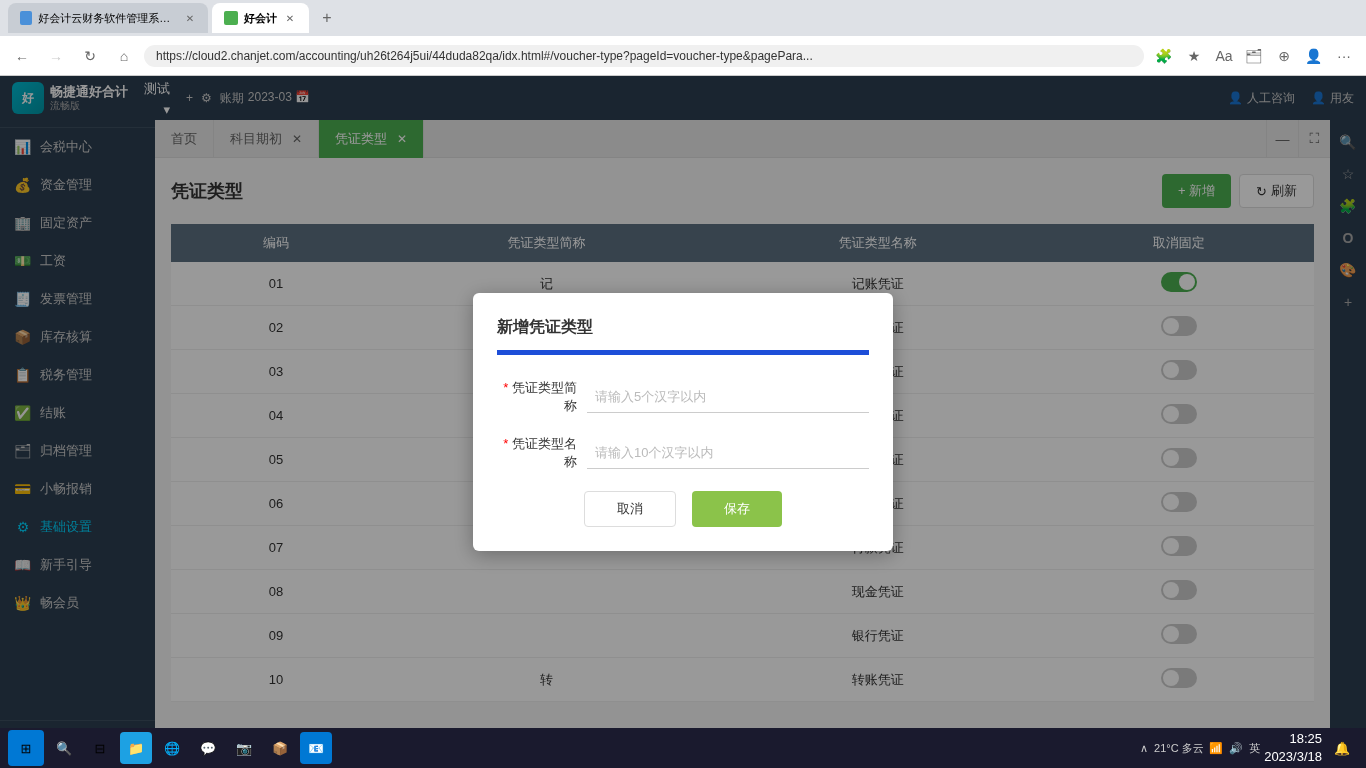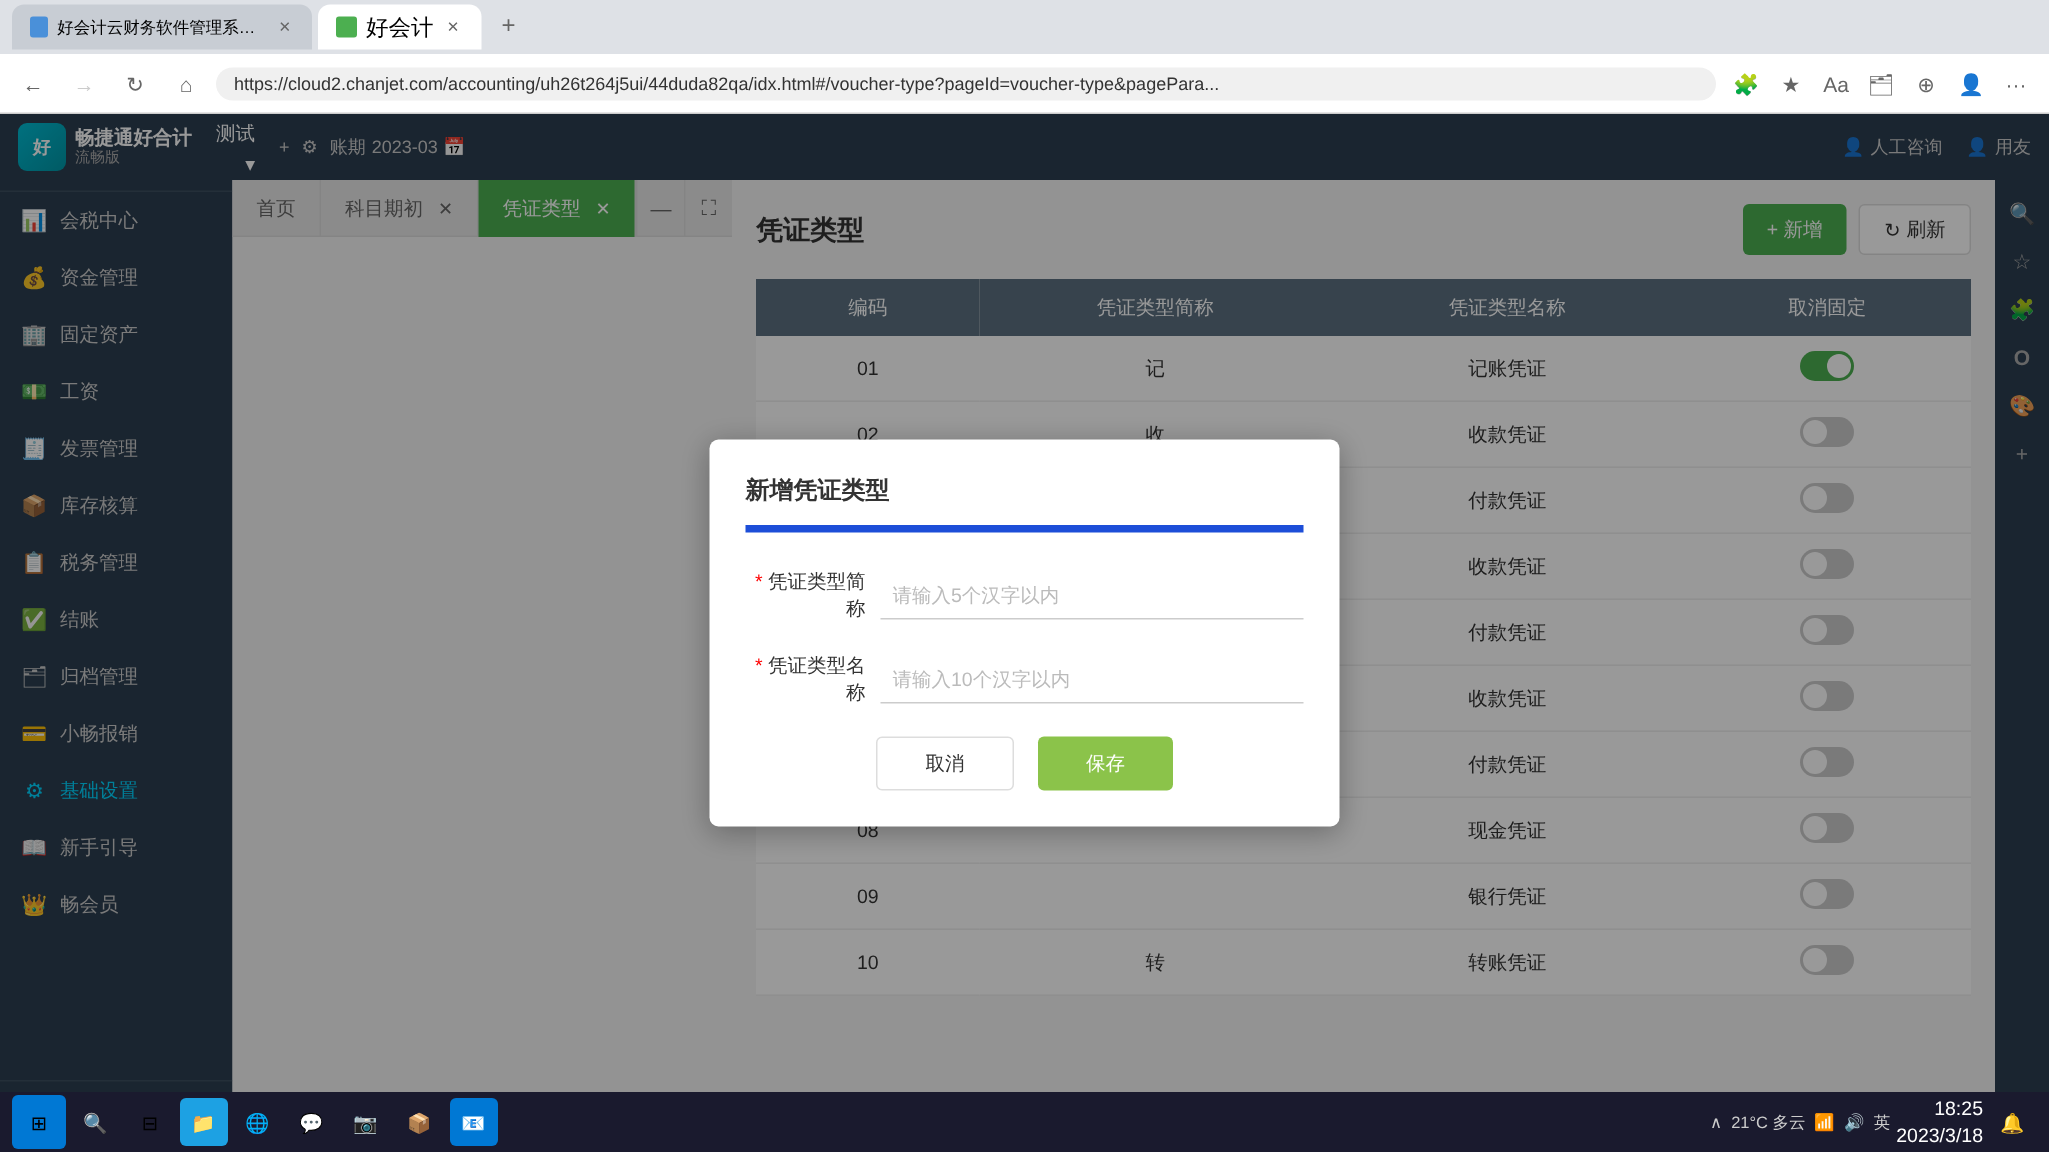--- a/index.html
+++ b/index.html
@@ -16,37 +16,37 @@
     .address-input { flex: 1; height: 22px; border: none; border-radius: 14px; background: #f0f0f0; padding: 0 12px; font-size: 12px; color: #333; outline: none; }
     .browser-actions { display: flex; gap: 2px; }
 
     
     .app { display: flex; flex-direction: column; height: calc(768px - 76px); }
     .app-header { background: #2c3e50; height: 44px; display: flex; align-items: center; padding: 0 12px; gap: 8px; flex-shrink: 0; }
     .logo-area { display: flex; align-items: center; gap: 6px; }
     .logo-icon { width: 32px; height: 32px; background: linear-gradient(135deg, #00bcd4, #0097a7); border-radius: 6px; display: flex; align-items: center; justify-content: center; color: white; font-size: 12px; font-weight: bold; }
     .org-selector { display: flex; align-items: flex-end; gap: 4px; color: white; font-size: 13px; cursor: pointer; padding: 4px 8px; border-radius: 4px; flex-direction: column; }
     .header-btn { color: #ccc; font-size: 12px; display: flex; align-items: center; gap: 4px; cursor: pointer; }
-    .period-info { color: #ccc; font-size: 12px; display: flex; align-items: center; gap: 4px; }
+    .period-info { color: #ccc; font-size: 12px; display: flex; gap: 4px; }
     .consultation-btn { color: #ccc; font-size: 12px; display: flex; align-items: center; gap: 4px; cursor: pointer; }
     .user-info { color: #ccc; font-size: 12px; display: flex; align-items: center; gap: 4px; cursor: pointer; }
 
     
     .main-content { display: flex; flex: 1; overflow: hidden; }
 
     
     .sidebar { width: 155px; background: #2c3e50; display: flex; flex-direction: column; flex-shrink: 0; overflow-y: auto; }
     .sidebar-item { display: flex; align-items: center; gap: 8px; padding: 10px 14px; color: #ccc; cursor: pointer; font-size: 13px; }
     .sidebar-item.active { color: #00d4ff; }
     .sidebar-item .icon { width: 18px; height: 18px; display: flex; align-items: center; justify-content: center; font-size: 14px; flex-shrink: 0; }
     .sidebar-bottom { margin-top: auto; padding: 8px 0; border-top: 1px solid #3d4f60; }
     .sidebar-pin { display: flex; align-items: center; gap: 6px; padding: 8px 14px; color: #aaa; font-size: 11px; cursor: pointer; }
 
     
-    .content-area { flex: 1; background: #f5f5f5; display: flex; flex-direction: row; overflow: hidden; }
+    .content-area { flex: 1; background: #f5f5f5; display: flex; flex-direction: column; overflow: hidden; }
     .tab-nav { display: flex; align-items: center; background: #e8e8e8; border-bottom: 1px solid #ddd; height: 38px; flex-shrink: 0; }
     .page-tab { display: flex; align-items: center; gap: 6px; padding: 0 16px; height: 38px; font-size: 13px; cursor: pointer; color: #666; border-right: 1px solid #ddd; }
     .page-tab.active { background: #4CAF50; color: white; }
     .page-tab .tab-x { font-size: 12px; margin-left: 4px; }
     .page-content { flex: 1; overflow: auto; padding: 16px; }
 
     
     .page-header { display: flex; align-items: center; justify-content: space-between; margin-bottom: 16px; }
     .page-title { font-size: 18px; color: #333; font-weight: bold; }
     .page-actions { display: flex; gap: 8px; }
@@ -106,21 +106,21 @@
 <div>
 
   <div class="tab-bar">
     <div class="tab inactive">
       <div class="tab-favicon" style="background:#4a90d9;"></div>
       <span style="font-size:11px; max-width:140px; overflow:hidden; white-space:nowrap; text-overflow:ellipsis;">好会计云财务软件管理系统_会计</span>
       <div class="tab-close">✕</div>
     </div>
     <div class="tab active">
       <div class="tab-favicon" style="background:#4CAF50;"></div>
-      <span style="font-size:15px;">好会计</span>
+      <span style="font-size:11px;font-weight:bold;">好会计</span>
       <div class="tab-close">✕</div>
     </div>
     <div class="new-tab-btn">+</div>
   </div>
 
   <div class="address-bar">
     <div class="nav-btn">←</div>
     <div class="nav-btn" style="color:#ccc;">→</div>
     <div class="nav-btn">↻</div>
     <div class="nav-btn">⌂</div>

